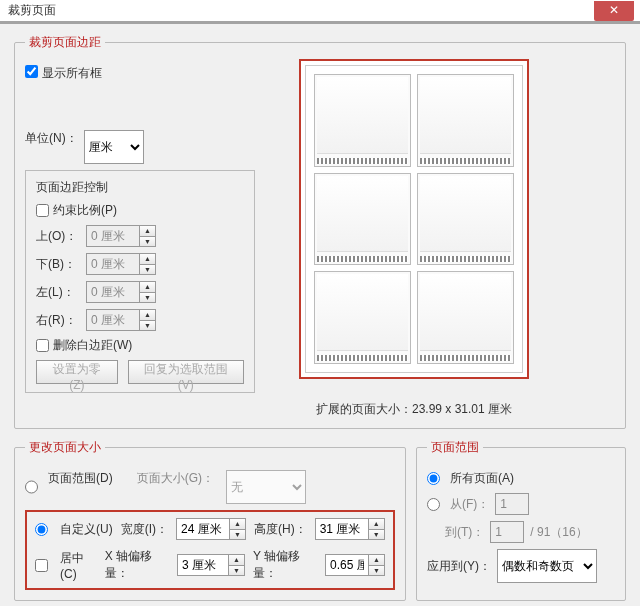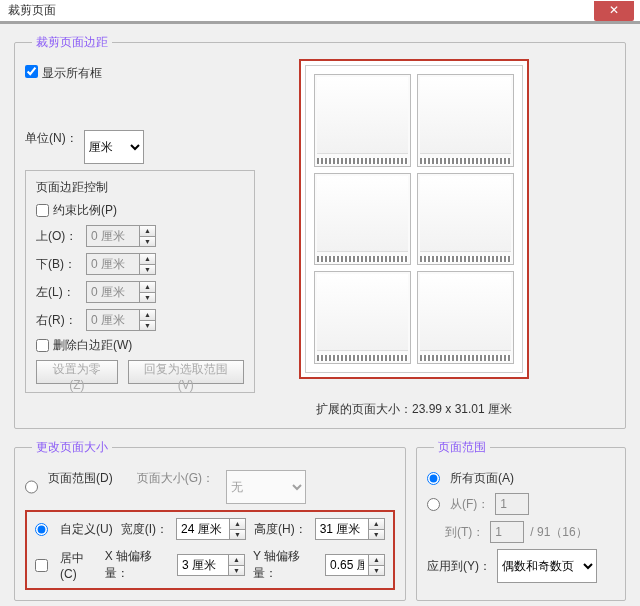--- a/index.html
+++ b/index.html
@@ -1,21 +1,21 @@
 <!DOCTYPE html>
 <html><head>
 <meta charset="utf-8">
 <style>
   * { box-sizing: border-box; font-family: "Microsoft YaHei", Arial, sans-serif; }
   body { margin: 0; background: #f0f0f0; width: 640px; height: 606px; overflow: hidden; font-size: 12px; color: #333; }
   .titlebar { background: #fff; border-bottom: 3px solid #a3a3a3; height: 24px; display: flex; align-items: center; justify-content: space-between; padding: 0 0 0 8px; }
   .titlebar .close { width: 40px; height: 20px; background: #c94f4f; color: #fff; text-align: center; line-height: 18px; font-size: 12px; border-radius: 0 0 2px 2px; margin-right: 6px; }
   .content { padding: 10px 14px 0 14px; }
   fieldset { border: 1px solid #bbb; border-radius: 2px; padding: 8px 10px 10px 10px; margin: 0 0 10px 0; }
-  legend { padding: 0 4px; color: #8b5cf6; margin-left: 7px; }
+  legend { padding: 0 4px; color: #b91c1c; }
   .row { display: flex; margin: 6px 0; }
   .row label { margin-right: 6px; }
   input[type=text] { height: 22px; border: 1px solid #999; padding: 0 4px; font-size: 12px; background: #fff; }
   input[type=text].dis { background: #eee; color: #888; }
   select { height: 34px; border: 1px solid #999; font-size: 12px; background: #fff; }
   .spinbox { display: inline-flex; }
   .spinbox input { width: 54px; }
   .spinbox .spin { width: 16px; display: flex; flex-direction: column; border: 1px solid #999; border-left: none; }
   .spinbox .spin div { flex: 1; font-size: 7px; text-align: center; line-height: 9px; background: linear-gradient(#fdfdfd,#e6e6e6); cursor: pointer; }
   .spinbox .spin div:first-child { border-bottom: 1px solid #999; }

